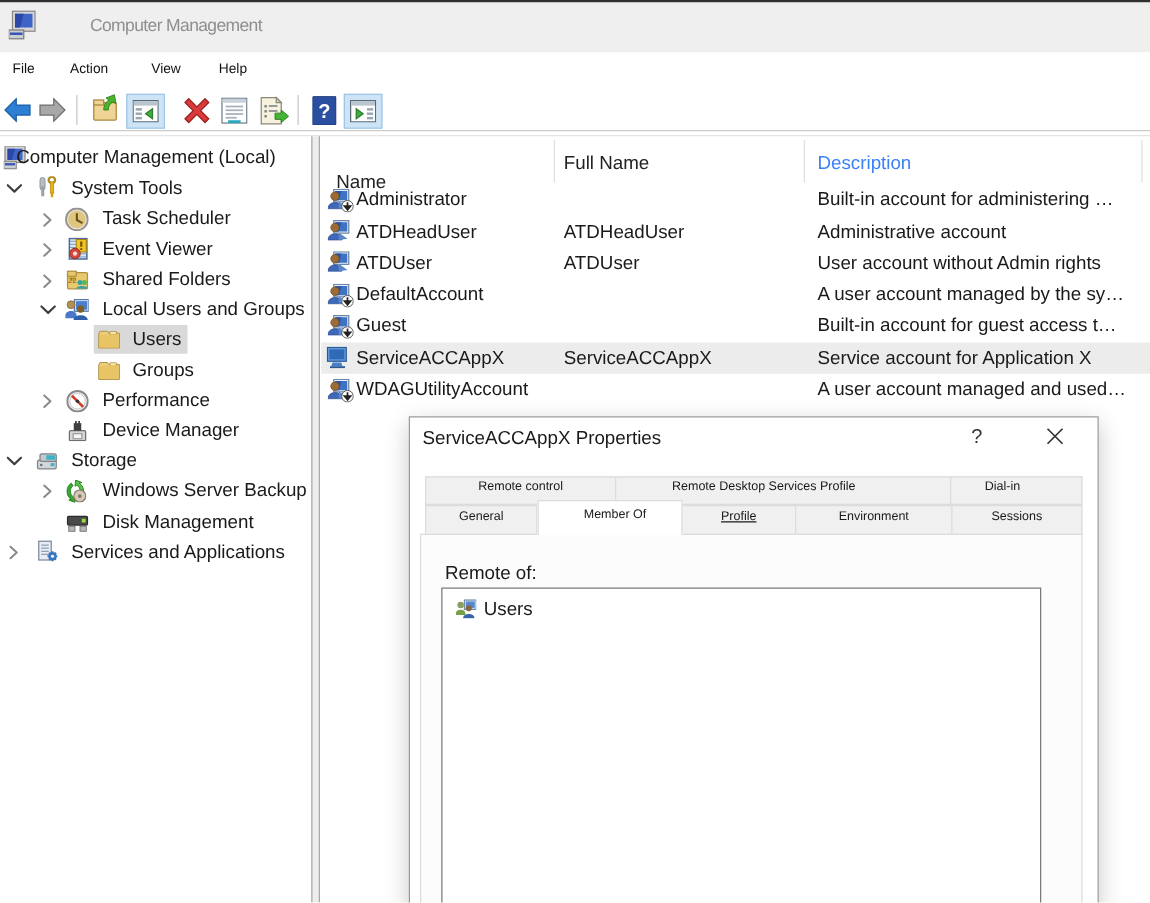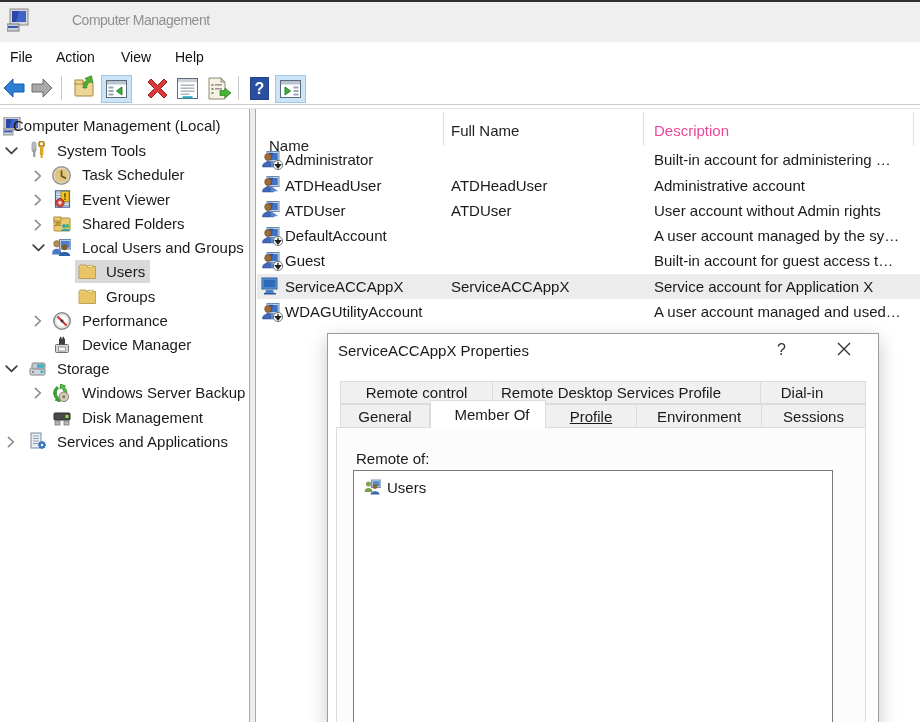--- a/index.html
+++ b/index.html
@@ -7,32 +7,32 @@
 .a{position:absolute;}
 .txt{position:absolute;white-space:nowrap;font-size:15px;line-height:20px;}
 
 #topline{left:0;top:0;width:920px;height:2px;background:#2f2f2f;}
 #titlebar{left:0;top:2px;width:920px;height:40px;background:#efefef;}
 #title{left:72px;top:12px;font-size:14px;letter-spacing:-0.5px;color:#8f8f8f;}
 #menubar{left:0;top:42px;width:920px;height:30px;background:#fff;}
 #toolbar{left:0;top:72px;width:920px;height:32px;background:#fff;}
 #tbline1{left:0;top:104px;width:920px;height:1px;background:#cccccc;}
 #tbline2{left:0;top:108px;width:920px;height:1px;background:#e4e4e4;}
-.menu{position:absolute;top:49px;font-size:14px;color:#111;}
+.menu{position:absolute;top:49px;font-size:11px;color:#111;}
 
 #vsep{left:249px;top:109px;width:7px;height:613px;background:#ededed;border-left:1.5px solid #a9a9a9;border-right:1.5px solid #a9a9a9;box-sizing:border-box;}
 .hl{position:absolute;background:#d9d9d9;}
 
 .hsep{position:absolute;top:112px;width:1px;height:34px;background:#e0e0e0;}
 
 #dlg{left:327px;top:333px;width:550px;height:393px;background:#fff;
   border:1px solid #9b9b9b;box-shadow:0 6px 18px rgba(0,0,0,.22);}
 .tab{position:absolute;background:#f0f0f0;border:1px solid #dcdcdc;
   font-size:15px;text-align:center;box-sizing:border-box;}
-.tabtxt{position:absolute;font-size:15px;white-space:nowrap;}
+.tabtxt{position:absolute;font-size:10px;white-space:nowrap;}
 </style></head>
 <body>
 <div class="a" id="topline"></div>
 <div class="a" id="titlebar"></div>
 <svg class="a" style="left:7px;top:8px" width="22" height="24" viewBox="0 0 22 24">
   <rect x="3" y="1" width="18" height="16" fill="#d7d7d7" stroke="#8a8a8a"></rect>
   <rect x="5" y="3" width="14" height="11" fill="#3f64c8"></rect>
   <path d="M5 3 l7 0 l-3 11 l-4 0 z" fill="#2b48a8"></path>
   <rect x="0" y="16" width="12" height="7" fill="#c9cdd4" stroke="#7d7d7d"></rect>
   <rect x="1" y="18" width="10" height="2" fill="#3b55b0"></rect>
@@ -307,21 +307,21 @@
 <svg class="a" style="left:29px;top:432px" width="17" height="18">
     <use href="#i-svcapp"></use>
   </svg>
 <div class="txt" style="left:57px;top:432px;">Services and Applications</div>
 
 <div class="hsep" style="left:443px;"></div>
 <div class="hsep" style="left:643px;"></div>
 <div class="hsep" style="left:913px;"></div>
 <div class="txt" style="left:269px;top:136px;color:#222;">Name</div>
 <div class="txt" style="left:451px;top:121px;color:#222;">Full Name</div>
-<div class="txt" style="left:654px;top:121px;color:#ec4899;">Description</div>
+<div class="txt" style="left:654px;top:121px;color:#3b82f6;">Description</div>
 <div class="a" style="left:257px;top:274px;width:663px;height:25px;background:#ececec;"></div>
 <svg class="a" style="left:262px;top:151px" width="18" height="17">
     <use href="#i-user"></use>
   </svg>
 <svg class="a" style="left:273px;top:160px" width="10" height="10">
     <use href="#i-arr"></use>
   </svg>
 <div class="txt" style="left:285px;top:150px;">Administrator</div>
 <div class="txt" style="left:654px;top:150px;">Built-in account for administering …</div>
 <svg class="a" style="left:262px;top:176px" width="18" height="17">

